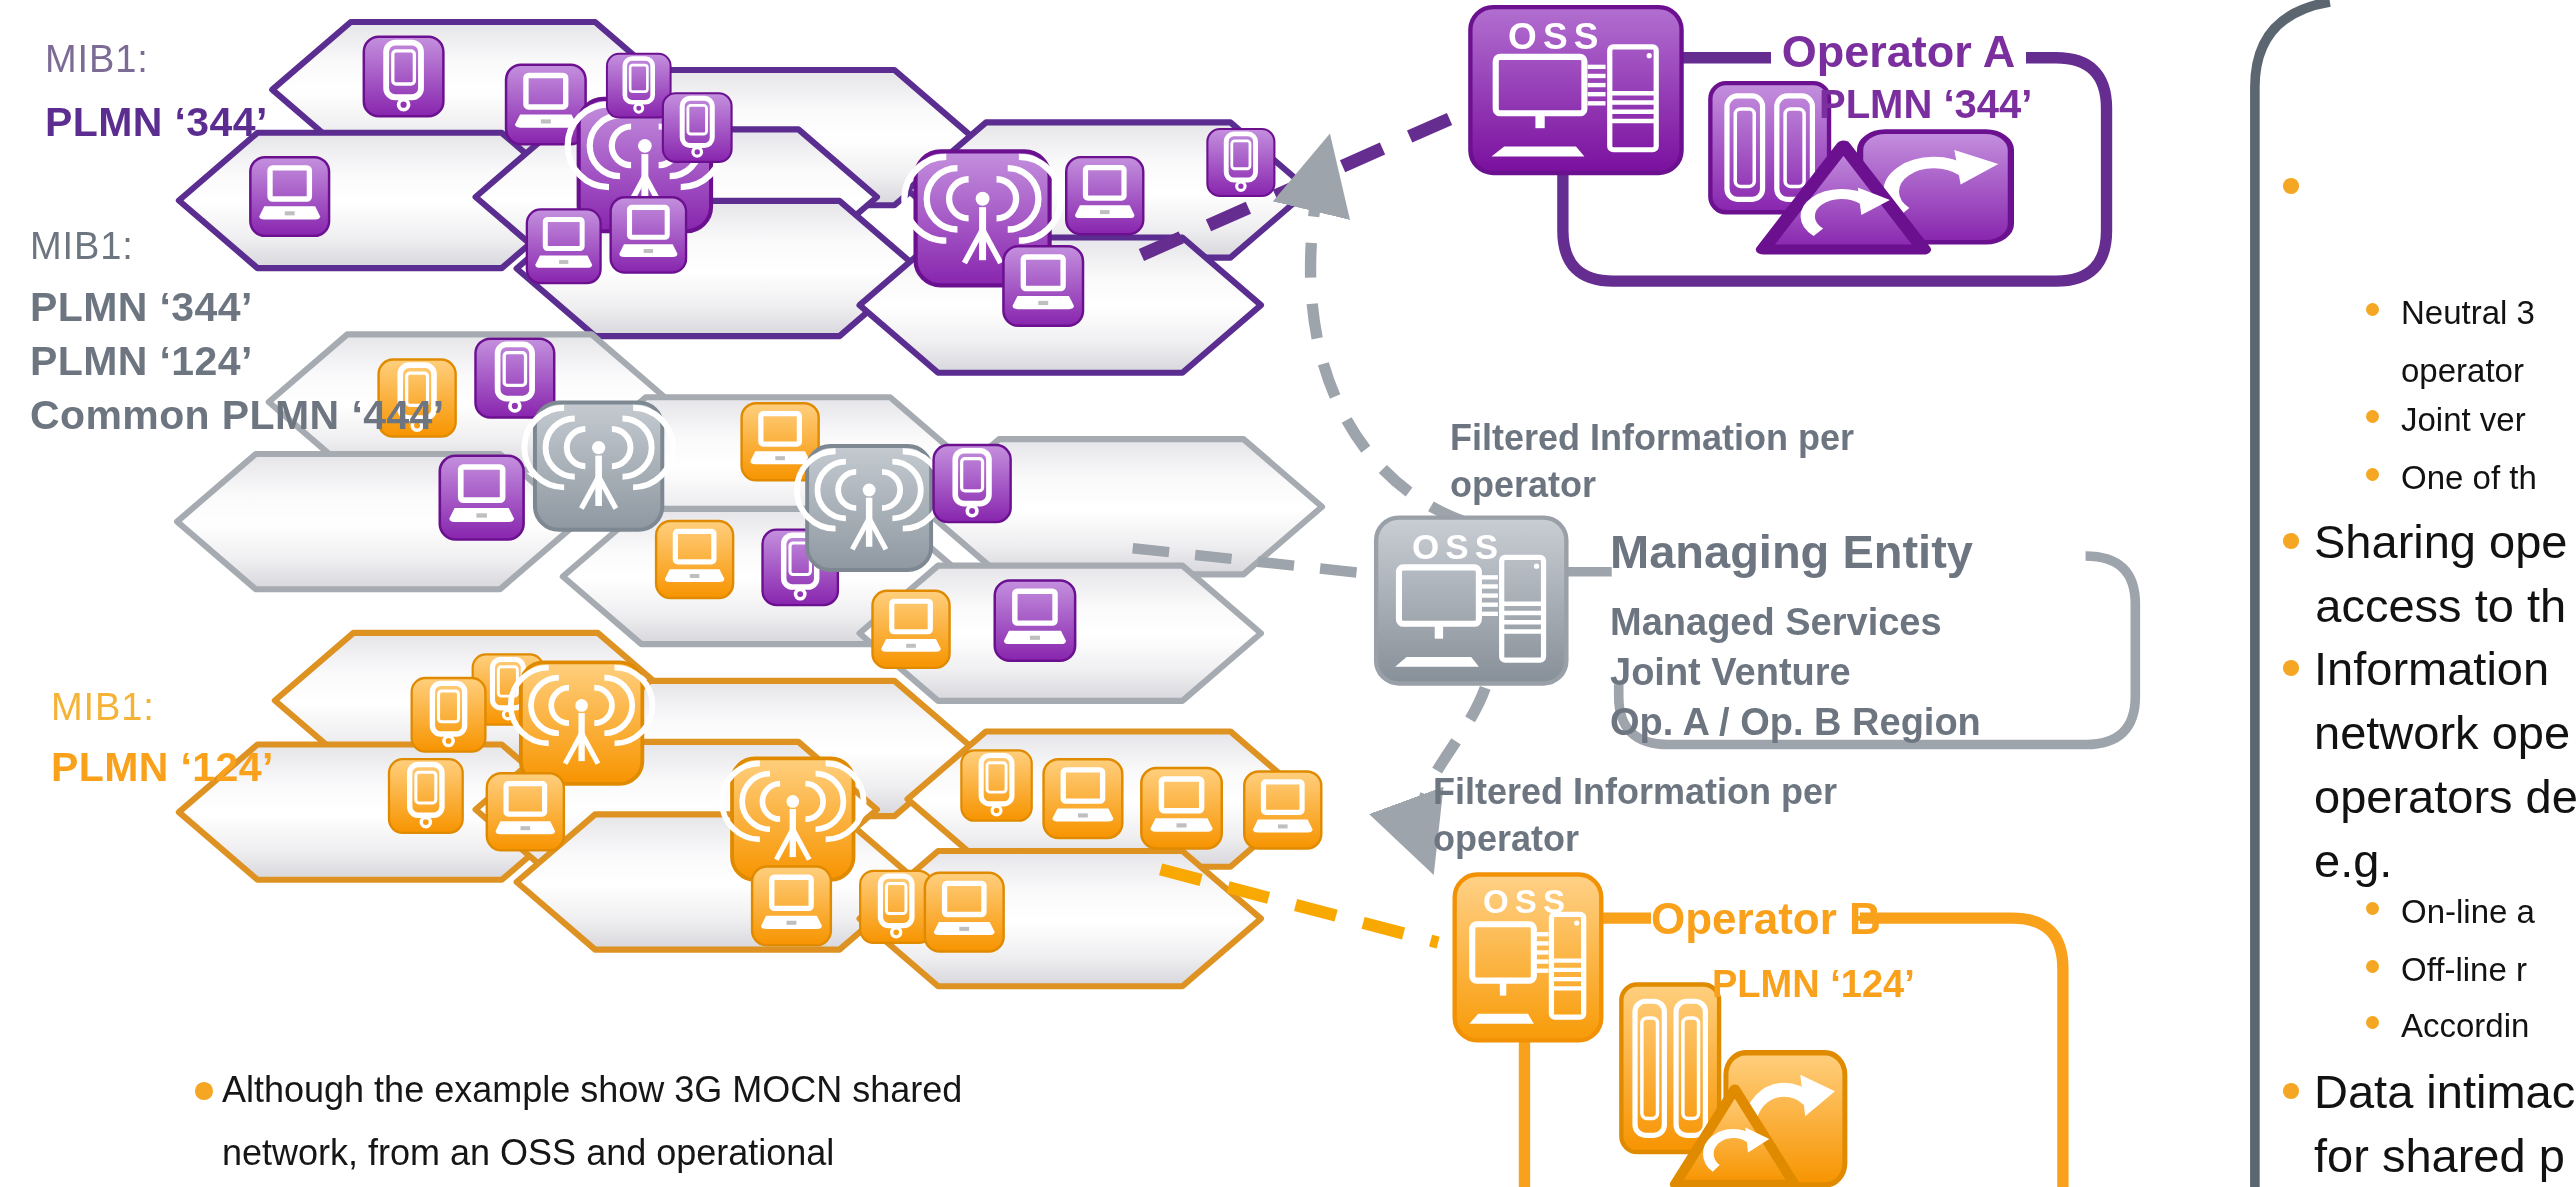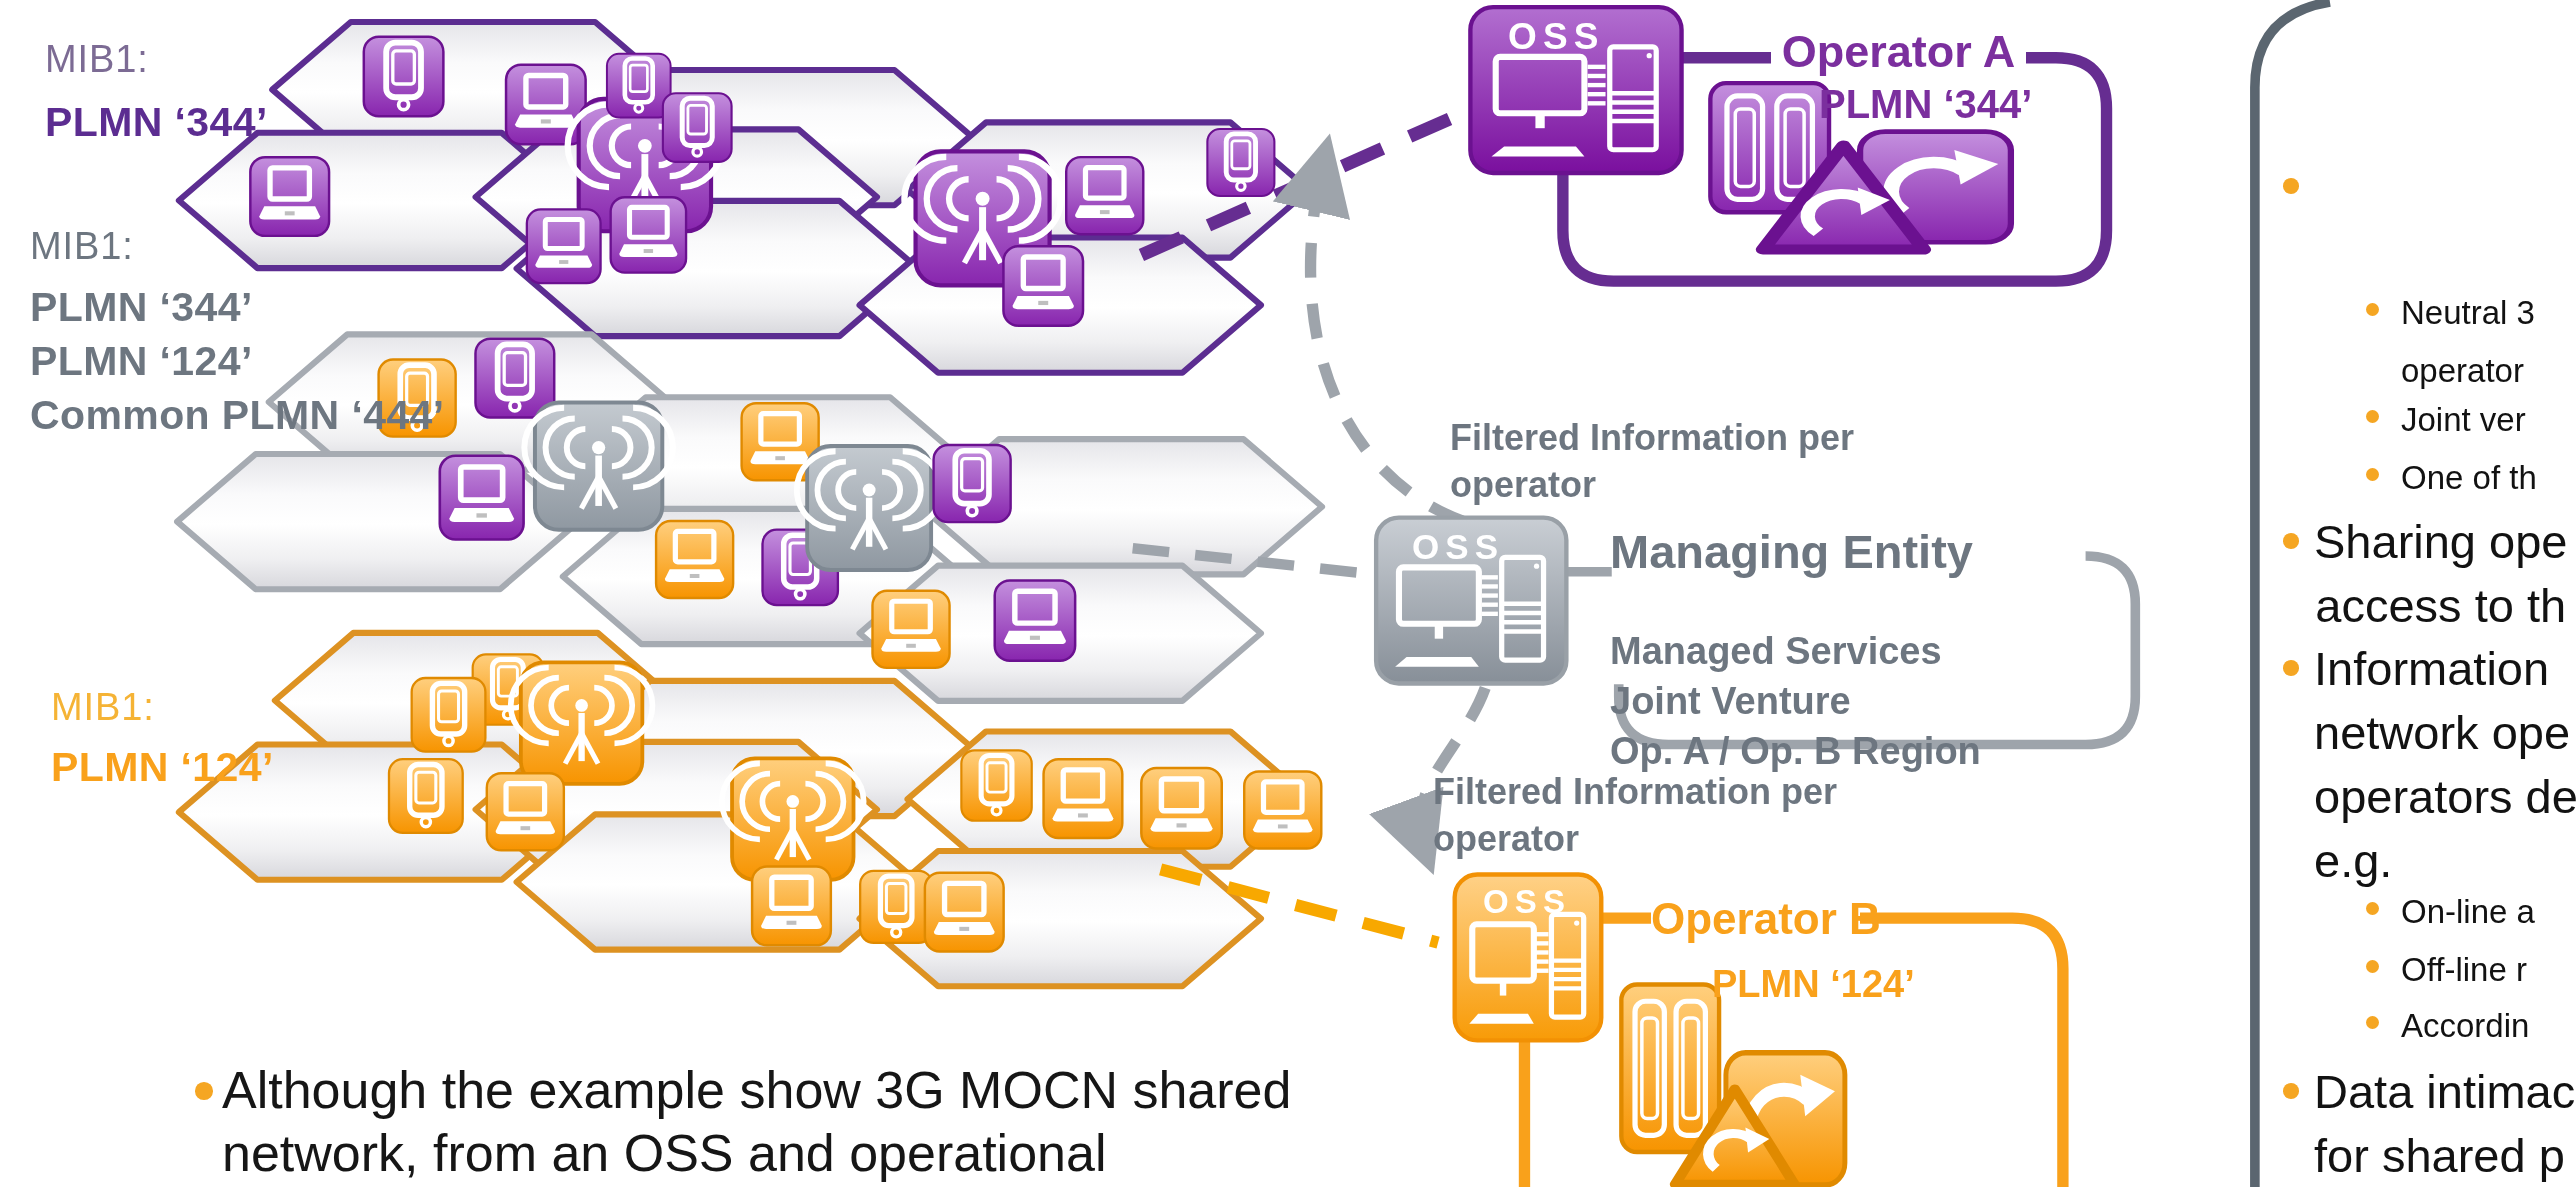--- a/index.html
+++ b/index.html
@@ -18,21 +18,21 @@
   
   .me-title{font-weight:700;color:#6D7680;font-size:47px;}
   .me-line{font-weight:700;color:#6D7680;font-size:38px;line-height:50px;}
   .flow-label{font-weight:700;color:#6D7680;font-size:36px;line-height:47px;}
   
   .b-row{position:absolute;}
   .b-dot{position:absolute;border-radius:50%;}
   .b-line{white-space:nowrap;color:#121212;}
   .lvl1 .b-line{font-size:47px;line-height:64px;}
   .lvl2 .b-line{font-size:33px;line-height:58px;}
-  .footer-line{font-size:52px;line-height:64px;color:#161616;white-space:nowrap;}
+  .footer-line{font-size:36px;line-height:64px;color:#161616;white-space:nowrap;}
 </style>
 </head>
 <body>
 
 <div id="diagram-layer" class="abs" style="left:0;top:0;width:2576px;height:1188px;"><svg width="2576" height="1188" viewBox="0 0 2952 1361" xmlns="http://www.w3.org/2000/svg">
       <defs>
         <linearGradient id="gHex" x1="0" y1="0" x2="0" y2="1">
           <stop offset="0" stop-color="#E5E5E9"></stop>
           <stop offset="0.3" stop-color="#FAFAFB"></stop>
           <stop offset="0.52" stop-color="#FFFFFF"></stop>
@@ -464,21 +464,21 @@
 <div class="abs oss-label" style="left:1412px;top:527px;font-size:35px;">OSS</div>
 <div class="abs oss-label" style="left:1483px;top:883px;font-size:33px;">OSS</div>
 
 <div class="abs op-title nowrap" style="left:1771px;top:24.4px;width:255px;height:56px;line-height:56px;font-size:45px;color:#7B2F9E;">Operator A</div>
 <div class="abs plmn nowrap" style="left:1819px;top:82px;width:209px;font-size:40px;color:#7B2F9E;">PLMN ‘344’</div>
 
 <div class="abs op-title nowrap" style="left:1651px;top:892px;width:209px;height:54px;line-height:54px;font-size:44px;color:#F9A11B;">Operator B</div>
 <div class="abs plmn nowrap" style="left:1712px;top:963px;width:192px;font-size:38px;color:#F9A11B;">PLMN ‘124’</div>
 
 <div class="abs me-title nowrap" style="left:1610px;top:524px;">Managing Entity</div>
-<div class="abs" style="left:1610px;top:626px;">
+<div class="abs" style="left:1610px;top:597px;">
   <div class="me-line nowrap">Managed Services</div>
   <div class="me-line nowrap">Joint Venture</div>
   <div class="me-line nowrap">Op. A / Op. B Region</div>
 </div>
 
 <div class="abs flow-label" style="left:1450px;top:414px;width:436px;">Filtered Information per operator</div>
 <div class="abs flow-label" style="left:1433px;top:768px;width:436px;">Filtered Information per operator</div>
 
 <div id="right-panel" class="abs" style="left:0;top:0;width:2576px;height:1188px;">
     <div class="b-row lvl1" style="left: 2314px; top: 155px;">

